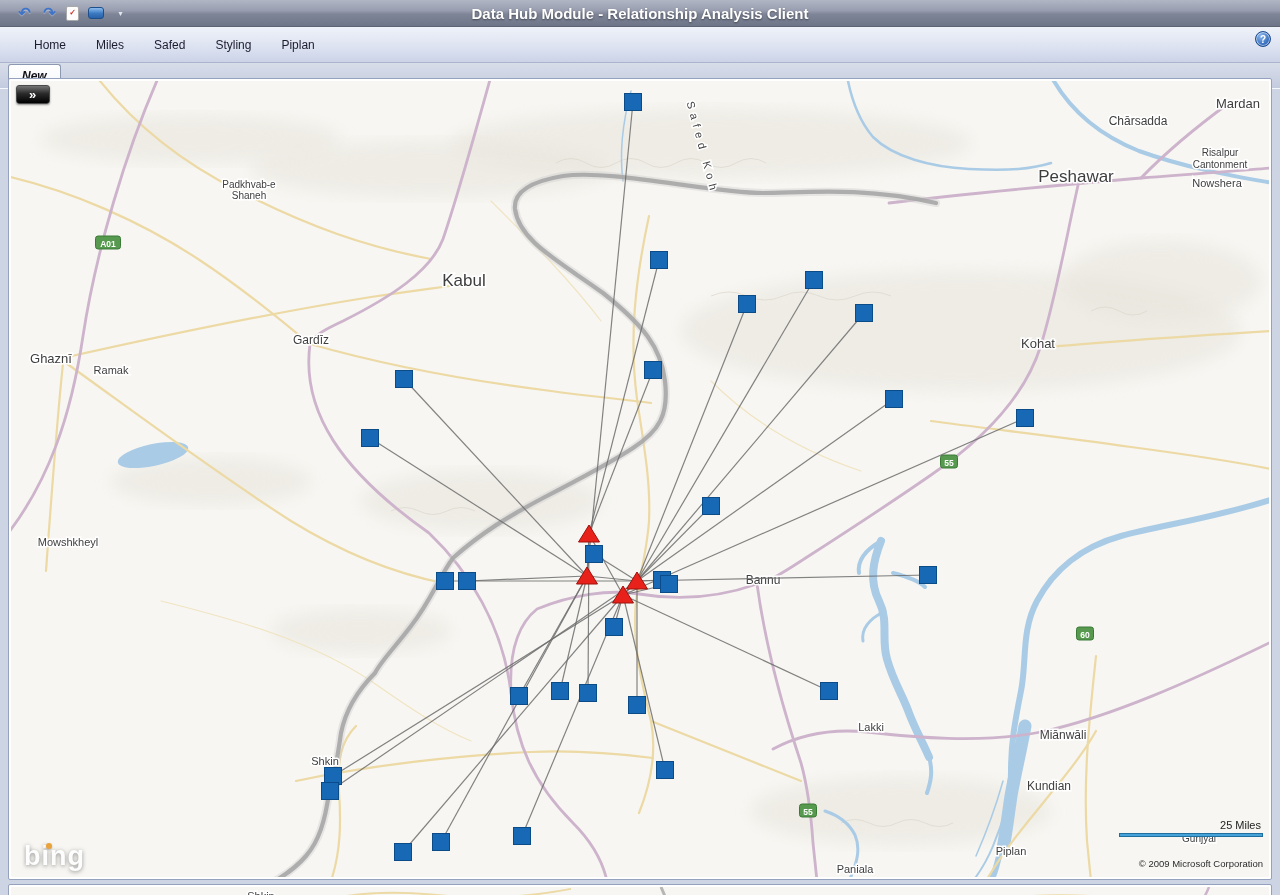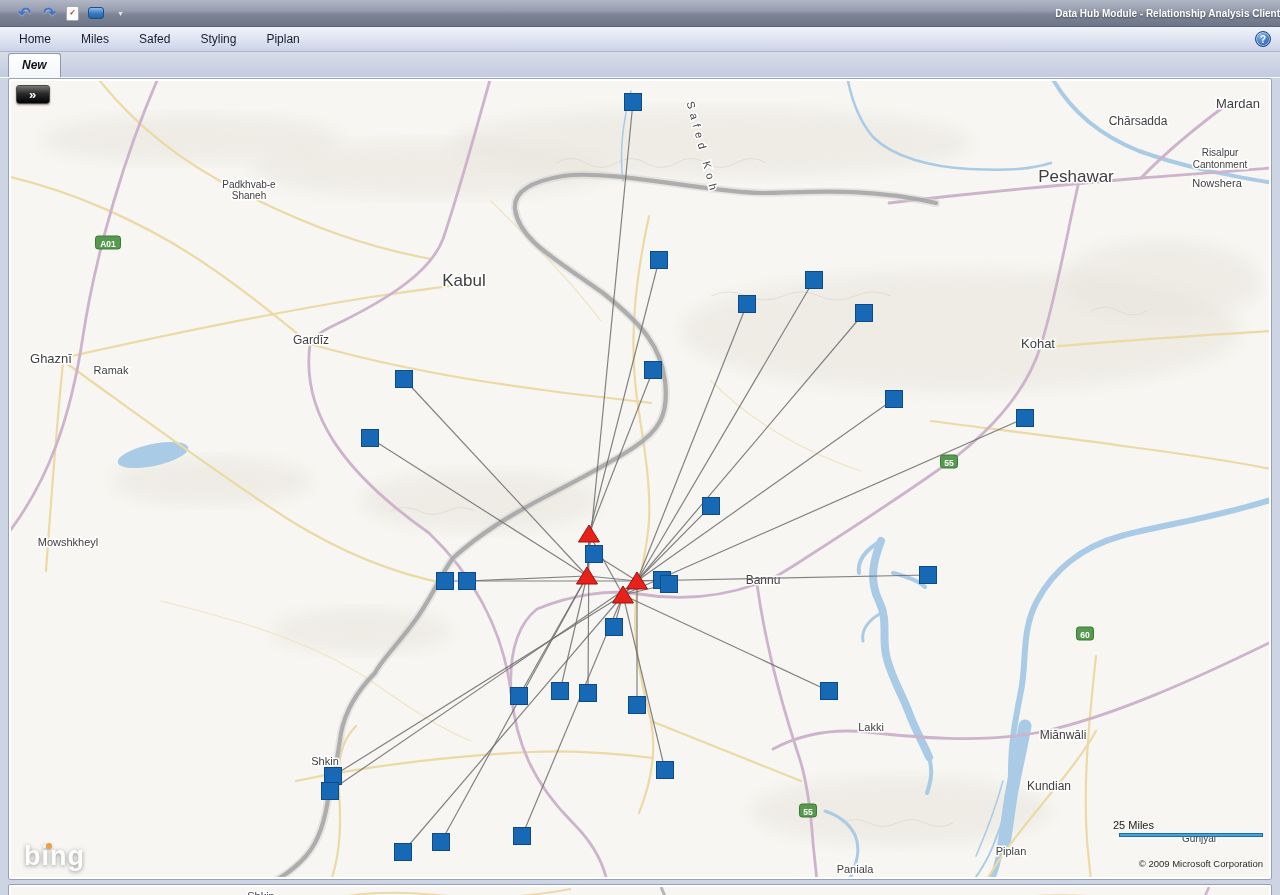--- a/index.html
+++ b/index.html
@@ -21,31 +21,31 @@
   .qat{ display:flex; gap:8px; margin-left:16px; align-items:center; z-index:2; }
   .qat-ico{ width:17px; height:17px; display:flex; align-items:center; justify-content:center; cursor:default; }
   .arrow-ico{ color:#3f74c8; font-size:15px; font-weight:bold; text-shadow:0 1px 1px rgba(255,255,255,.35); }
   .tasks-ico{ width:13px; height:15px; background:#fdfdfd; border:1px solid #a9a9a9; border-radius:2px;
     color:#cc2a1e; font-size:8px; line-height:6px; font-weight:bold; display:flex; flex-direction:column;
     align-items:center; justify-content:center; }
   .blue-ico{ width:16px; height:12px; background:linear-gradient(#8cbcec,#3a78c0 55%,#2a62a8);
     border:1px solid #1d4f8c; border-radius:3px; }
   .chev-ico{ color:#e3e7ee; font-size:8px; }
   .window-title{
-    position:absolute; left:0; right:0; text-align:right;
-    color:#ffffff; font-size:10px; font-weight:bold;
+    position:absolute; left:0; right:0; text-align:center;
+    color:#ffffff; font-size:15px; font-weight:bold;
     text-shadow:0 1px 2px rgba(0,0,0,.45);
   }
 
   
   .menubar{
-    height:25px;
+    height:36px;
     background:linear-gradient(#eff2f9 0%, #dde3f1 55%, #ccd3e7 100%);
     border-bottom:1px solid #aab4cd;
-    display:flex; align-items:center; padding-left:4px; position:relative;
+    display:flex; align-items:center; padding-left:19px; position:relative;
   }
   .menu-item{ padding:4px 15px; font-size:12px; color:#1c1c30; cursor:default; }
   .help-icon{
     position:absolute; right:9px; top:4px;
     width:16px; height:16px; border-radius:50%;
     background:radial-gradient(circle at 35% 28%, #8ab6ec, #2b64b6 75%);
     border:1px solid #1c4a90;
     box-shadow:inset 0 0 0 1px rgba(255,255,255,.55);
     color:#fff; font-size:10px; font-weight:bold;
     display:flex; align-items:center; justify-content:center;
@@ -105,21 +105,21 @@
   .bing-logo{
     position:absolute; left:13px; bottom:5px;
     font-size:27px; font-weight:bold; letter-spacing:1px;
     color:rgba(255,255,255,.97);
     text-shadow:0 1px 4px rgba(110,110,110,.75);
     margin-top:30px;
   }
   .bing-dot{ position:absolute; left:22px; top:2px; width:6px; height:6px;
     border-radius:50%; background:#eaa33a; box-shadow:0 1px 2px rgba(120,120,120,.5); }
   .scalebox{ position:absolute; right:6px; bottom:8px; width:150px; }
-  .miles{ font-size:11px; color:#1c1c1c; padding-right:2px; margin-bottom:2px; }
+  .miles{ font-size:11px; color:#1c1c1c; text-align:right; padding-right:2px; margin-bottom:2px; }
   .scale-bar{ width:144px; height:4px; margin-left:auto;
     background:#45a3d9; border:1px solid #1f6f9f; }
   .copyright{ font-size:9.5px; color:#2b2b2b; text-align:right; margin-top:21px; }
 
   
   .bottom-pane{
     position:absolute; left:8px; top:884px;
     width:1264px; height:40px;
     border:1px solid #96a1bd; border-radius:2px;
     background:#fff; padding:2px; overflow:hidden;

